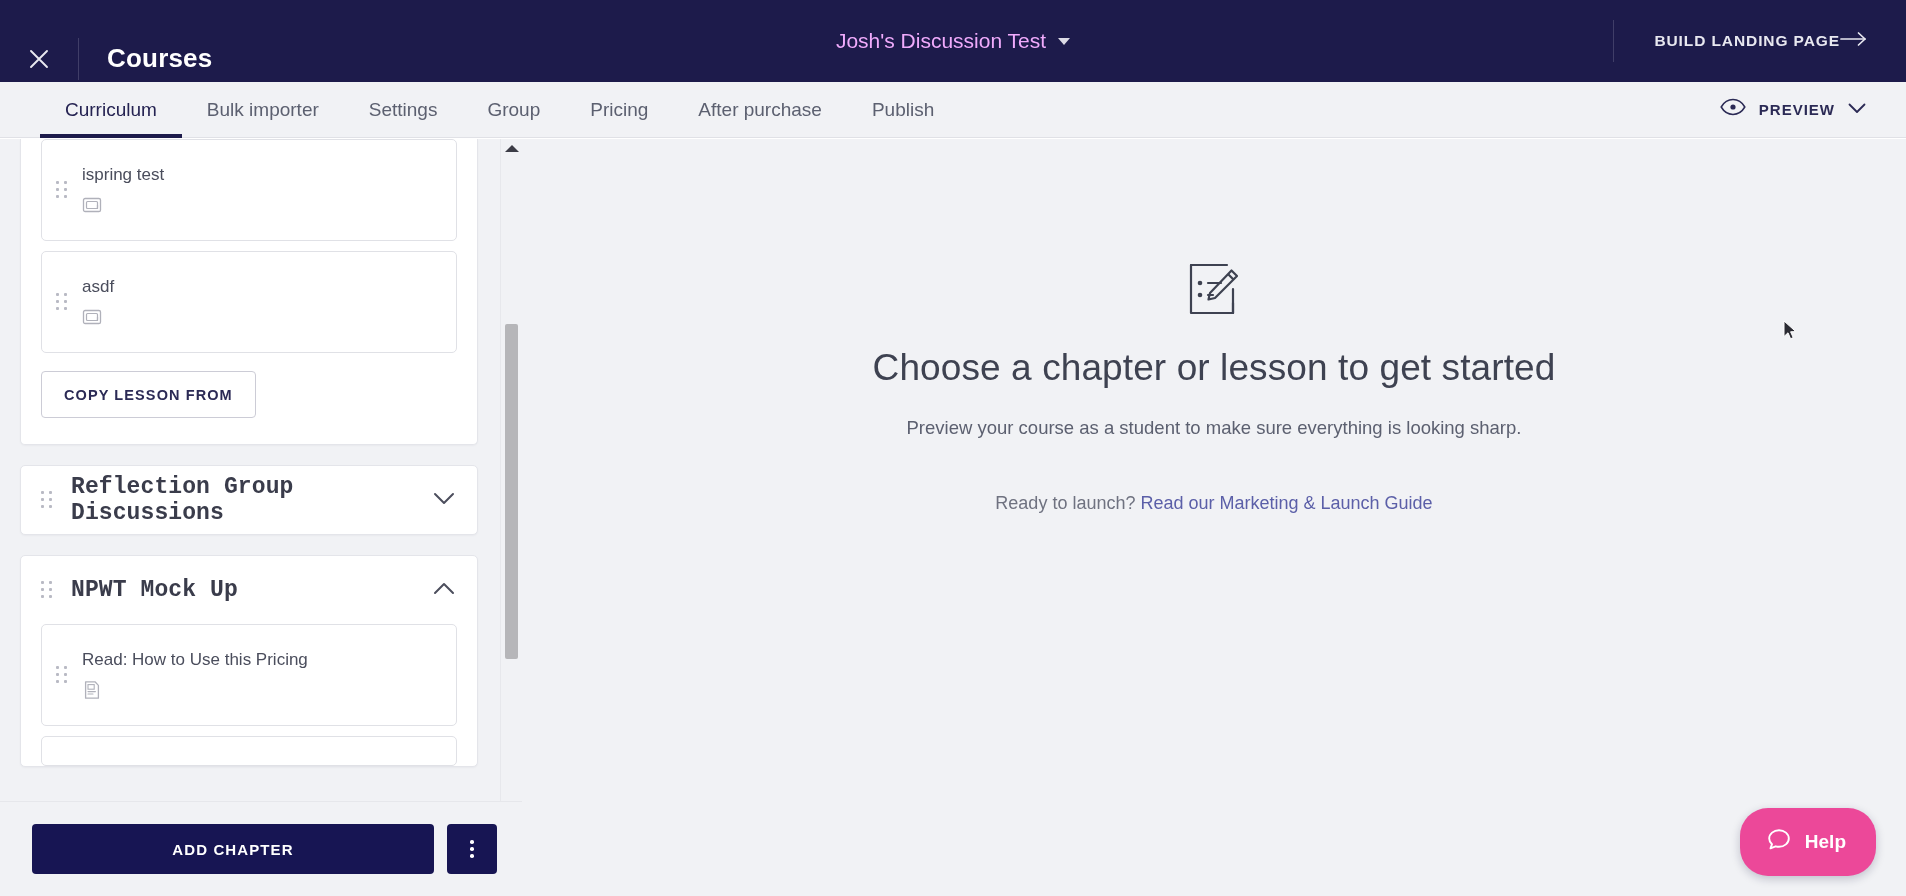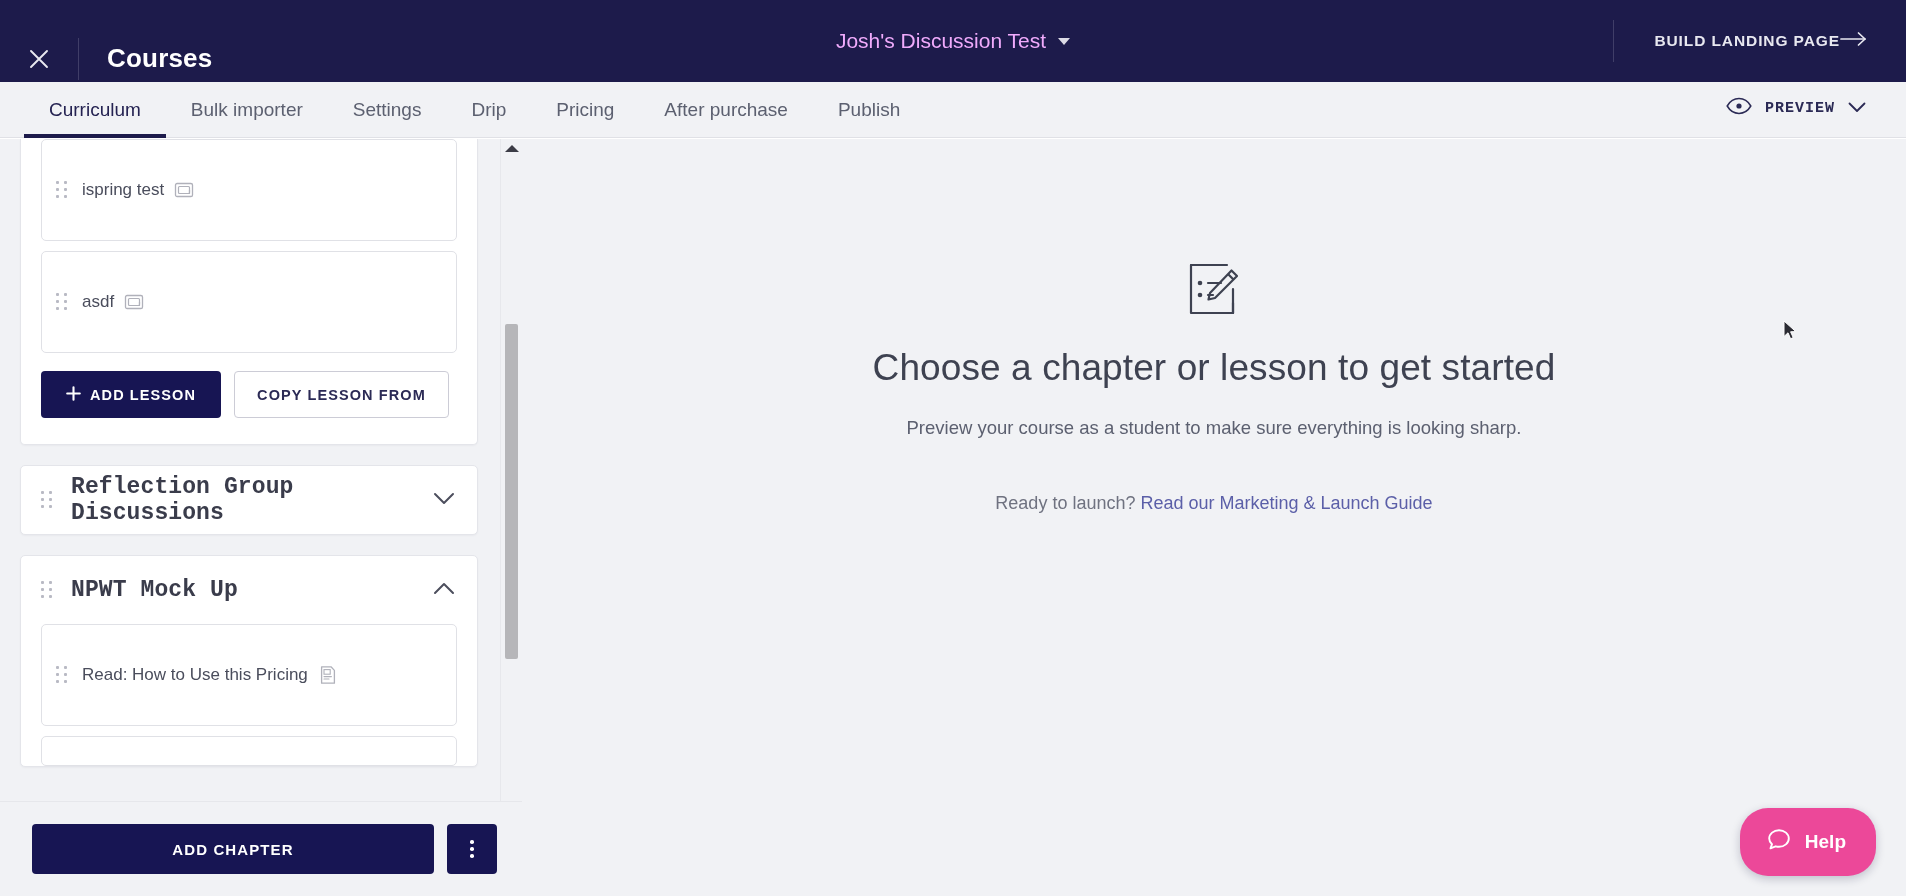--- a/index.html
+++ b/index.html
@@ -68,42 +68,41 @@
   }
 
   
   .tabbar {
     position: absolute; top: 82px; left: 0;
     width: 1906px; height: 56px;
     background: #f1f2f5;
     display: flex; align-items: flex-end;
     border-bottom: 1px solid #e0e1e6;
   }
-  .tabs { display: flex; align-items: flex-end; height: 100%; padding-left: 24px; }
+  .tabs { display: flex; align-items: flex-end; height: 100%; padding-left: 40px; }
   .tab {
     position: relative;
     padding: 0 25px 16px 25px;
     font-size: 19px;
     color: #5c6070;
     cursor: pointer;
     white-space: nowrap;
     display: flex; align-items: flex-end; height: 100%;
   }
   .tab.active { color: #252352; font-weight: 400; }
   .tab.active::after {
     content: ""; position: absolute;
     left: 0; right: 0; bottom: -1px; height: 4px;
     background: #1d1b4b;
   }
   .preview-btn {
     margin-left: auto;
     display: flex; align-items: center; gap: 13px;
     padding: 0 40px 17px 0;
     cursor: pointer;
-    font-family: Liberation Mono, monospace;
   }
   .preview-btn .lbl {
     font-size: 15px; font-weight: 700; letter-spacing: 1px; color: #2b2a55;
   }
 
   
   .sidebar {
     position: absolute; top: 139px; left: 0;
     width: 522px; height: 757px;
     background: #f1f2f5;
@@ -141,21 +140,21 @@
   }
   .grip {
     position: absolute; left: 14px; top: 50%;
     transform: translateY(-50%);
     width: 12px; height: 18px;
     display: grid; grid-template-columns: 4px 4px; grid-template-rows: 4px 4px 4px;
     gap: 3px 4px;
     cursor: grab;
   }
   .grip i { width: 3px; height: 3px; background: #b9bac4; border-radius: 1px; display: block; }
-  .lesson-body { display: flex; flex-direction: row; gap: 10px; }
+  .lesson-body { display: flex; flex-direction: column; gap: 10px; }
   .lesson-title { font-size: 17px; color: #4a4d5c; }
   .lesson-icon { width: 20px; height: 20px; display: block; }
 
   .lesson-actions {
     display: flex; gap: 13px;
     padding: 8px 20px 26px 20px;
   }
   .btn {
     height: 47px;
     border-radius: 4px;
@@ -313,21 +312,21 @@
     <div class="tab active">
         <span>Curriculum</span>
       </div>
     <div class="tab">
         <span>Bulk importer</span>
       </div>
     <div class="tab">
         <span>Settings</span>
       </div>
     <div class="tab">
-        <span>Drip</span>
+        <span>Group</span>
       </div>
     <div class="tab">
         <span>Pricing</span>
       </div>
     <div class="tab">
         <span>After purchase</span>
       </div>
     <div class="tab">
         <span>Publish</span>
       </div>
@@ -392,28 +391,20 @@
                 <rect x="4.5" y="6.5" width="11" height="7" rx="1" stroke="#b0b1ba" stroke-width="1.2"></rect>
                 <path d="M11 13.5 H15.5 V10" stroke="#b0b1ba" stroke-width="1.2"></path>
               </svg>
             </span>
           </div>
         </div>
 
       </div>
 
       <div class="lesson-actions">
-        <div class="btn btn-primary">
-          <span>
-            <svg width="15" height="15" viewBox="0 0 15 15" fill="none">
-              <path d="M7.5 1.2 V13.8 M1.2 7.5 H13.8" stroke="#fff" stroke-width="2.1" stroke-linecap="round"></path>
-            </svg>
-          </span>
-          <span>ADD LESSON</span>
-        </div>
         <div class="btn btn-outline">
           <span>COPY LESSON FROM</span>
         </div>
       </div>
     </div>
 
     <div class="chapter-card">
       <div class="chapter-header">
         <span class="grip">
             <i></i>

